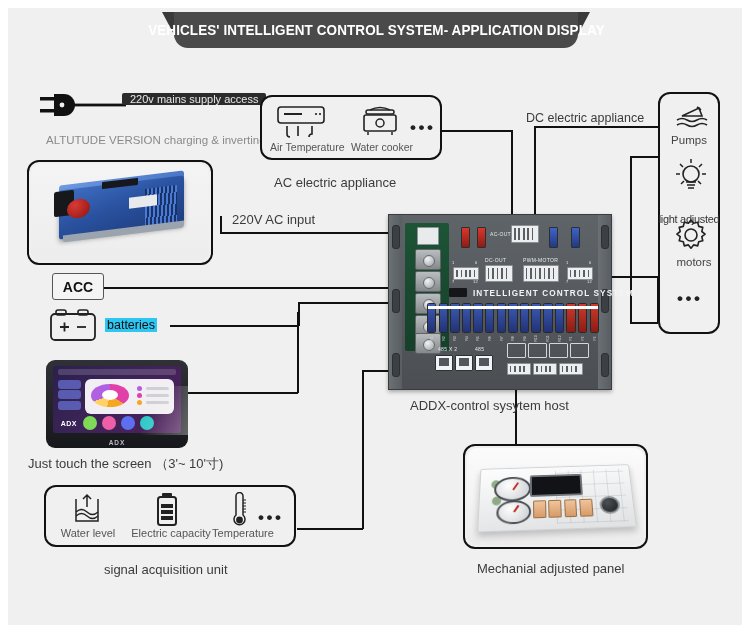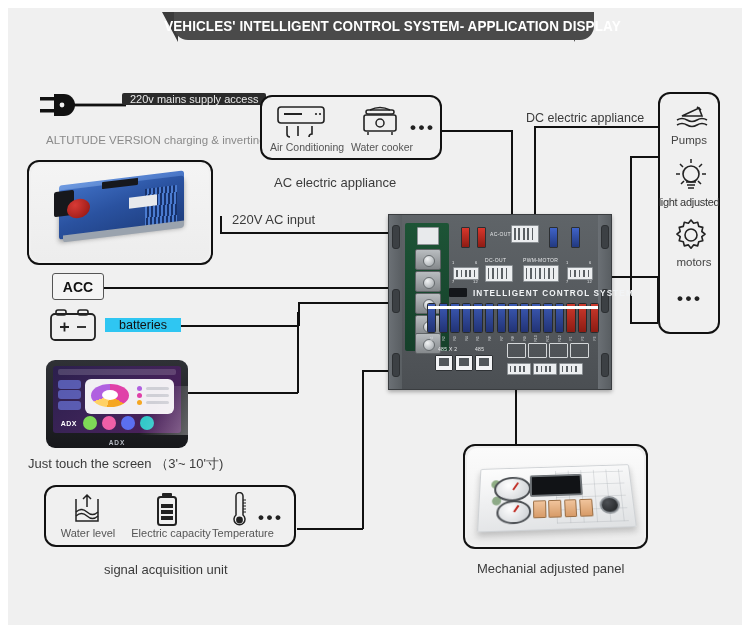--- a/index.html
+++ b/index.html
@@ -15,24 +15,24 @@
   .panel-bg{
     position:absolute;left:8px;top:8px;width:734px;height:617px;
     background:#f0f0f0;
   }
 
   
   .ribbon{
     position:absolute;left:148px;top:12px;width:456px;height:38px;
   }
   .ribbon-body{
-    position:absolute;left:26px;top:0;width:404px;height:28px;
+    position:absolute;left:26px;top:0;width:404px;height:36px;
     background:#4a4a4a;
     border-bottom-left-radius:14px;border-bottom-right-radius:14px;
-    display:flex;align-items:center;justify-content:center;padding-left:16px;
+    display:flex;align-items:center;justify-content:center;
   }
   .ribbon-title{
     color:#ffffff;font-size:14.5px;font-weight:bold;letter-spacing:.1px;
     transform:scaleX(.93);white-space:nowrap;
     font-family:"Liberation Sans Narrow","Liberation Sans",sans-serif;
   }
   .ribbon-tail{
     position:absolute;top:0;width:0;height:0;
     border-top:30px solid #3a3a3a;
   }
@@ -293,21 +293,21 @@
     border:1.4px solid #d5d8da;border-radius:1px;background:transparent;
   }
 
   .ellipsis{letter-spacing:2.5px;color:#222;font-size:17px;font-weight:bold;line-height:1;}
   .icon-lbl{
     position:absolute;text-align:center;color:#555;font-size:11px;white-space:nowrap;
   }
   .cap{
     position:absolute;color:#3b3b3b;font-size:13px;white-space:nowrap;
   }
-  .hl{background:#2fc6f2;padding:0 14px;}
+  .hl{background:#2fc6f2;padding:0 2px;}
 </style>
 </head>
 <body>
 
 <div id="canvas">
 
   <div class="panel-bg"></div>
 
   <div class="ribbon">
     <div class="ribbon-tail left"></div>
@@ -384,21 +384,21 @@
       <svg width="56" height="34" viewBox="0 0 56 34">
         <rect x="2" y="2" width="46" height="16" rx="3" fill="none" stroke="#222" stroke-width="1.6"></rect>
         <rect x="8" y="8" width="18" height="2" fill="#222"></rect>
         <circle cx="40" cy="9" r="1.1" fill="#222"></circle>
         <circle cx="44" cy="9" r="1.1" fill="#222"></circle>
         <path d="M11 21 v8 a3 3 0 0 0 3 3" fill="none" stroke="#222" stroke-width="1.6"></path>
         <path d="M22 21 v10" fill="none" stroke="#222" stroke-width="1.6"></path>
         <path d="M33 21 v8 a3 3 0 0 1 3 3" fill="none" stroke="#222" stroke-width="1.6" transform="scale(-1,1) translate(-69,0)"></path>
       </svg>
     </div>
-    <div class="icon-lbl" style="left:8px;top:44px;width:70px;font-size:10.5px;">Air Conditioning</div>
+    <div class="icon-lbl" style="left:8px;top:44px;width:70px;font-size:10.5px;">Air Temperature</div>
 
     <div style="position:absolute;left:98px;top:7px;">
       <svg width="44" height="36" viewBox="0 0 44 36">
         <path d="M10 6 q10 -5 20 0" fill="none" stroke="#222" stroke-width="1.6"></path>
         <rect x="6" y="6" width="28" height="4" rx="2" fill="none" stroke="#222" stroke-width="1.5"></rect>
         <rect x="4" y="11" width="32" height="16" rx="2" fill="none" stroke="#222" stroke-width="1.6"></rect>
         <circle cx="20" cy="19" r="4" fill="none" stroke="#222" stroke-width="1.5"></circle>
         <path d="M8 28 v3 M32 28 v3" stroke="#222" stroke-width="1.5"></path>
       </svg>
     </div>
@@ -421,21 +421,21 @@
     </div>
     <div class="icon-lbl" style="left:0;top:40px;width:58px;font-size:11.5px;color:#444;">Pumps</div>
 
     <div style="position:absolute;left:14px;top:62px;">
       <svg width="34" height="38" viewBox="0 0 34 38">
         <circle cx="17" cy="18" r="8" fill="none" stroke="#222" stroke-width="1.6"></circle>
         <path d="M12 26 h10 M13 29 h8 M14 32 h6" stroke="#222" stroke-width="1.5"></path>
         <path d="M17 3 v4 M6 8 l3 3 M28 8 l-3 3 M2 18 h4 M28 18 h4 M7 28 l3 -3 M27 28 l-3 -3" stroke="#222" stroke-width="1.5"></path>
       </svg>
     </div>
-    <div class="icon-lbl" style="left:-2px;top:102px;width:62px;font-size:11px;color:#333;letter-spacing:-.3px;">light adjusted</div>
+    <div class="icon-lbl" style="left:-2px;top:119px;width:62px;font-size:11px;color:#333;letter-spacing:-.3px;">light adjusted</div>
 
     <div style="position:absolute;left:14px;top:124px;">
       <svg width="34" height="34" viewBox="0 0 34 34">
         <path d="M17 2 l2.6 3.3 4.1 -1 1 4.1 4.1 1 -1 4.1 3.3 2.6 -3.3 2.6 1 4.1 -4.1 1 -1 4.1 -4.1 -1 -2.6 3.3 -2.6 -3.3 -4.1 1 -1 -4.1 -4.1 -1 1 -4.1 -3.3 -2.6 3.3 -2.6 -1 -4.1 4.1 -1 1 -4.1 4.1 1 z" fill="none" stroke="#222" stroke-width="1.6" stroke-linejoin="round"></path>
         <circle cx="17" cy="17" r="6" fill="none" stroke="#222" stroke-width="1.6"></circle>
       </svg>
     </div>
     <div class="icon-lbl" style="left:0;top:162px;width:68px;font-size:11.5px;color:#444;">motors</div>
 
     <div class="ellipsis" style="position:absolute;left:17px;top:196px;">•••</div>
@@ -645,14 +645,15 @@
 
     <div class="clip" style="left:118px;top:128px;"></div>
     <div class="clip" style="left:139px;top:128px;"></div>
     <div class="clip" style="left:160px;top:128px;"></div>
     <div class="clip" style="left:181px;top:128px;"></div>
     <div class="conn-wht" style="left:118px;top:148px;width:22px;height:10px;"></div>
     <div class="conn-wht" style="left:144px;top:148px;width:22px;height:10px;"></div>
     <div class="conn-wht" style="left:170px;top:148px;width:22px;height:10px;"></div>
   </div>
 
+  <div class="cap" style="left:410px;top:398px;">ADDX-control sysytem host</div>
 
 </div>
 
 </body></html>

